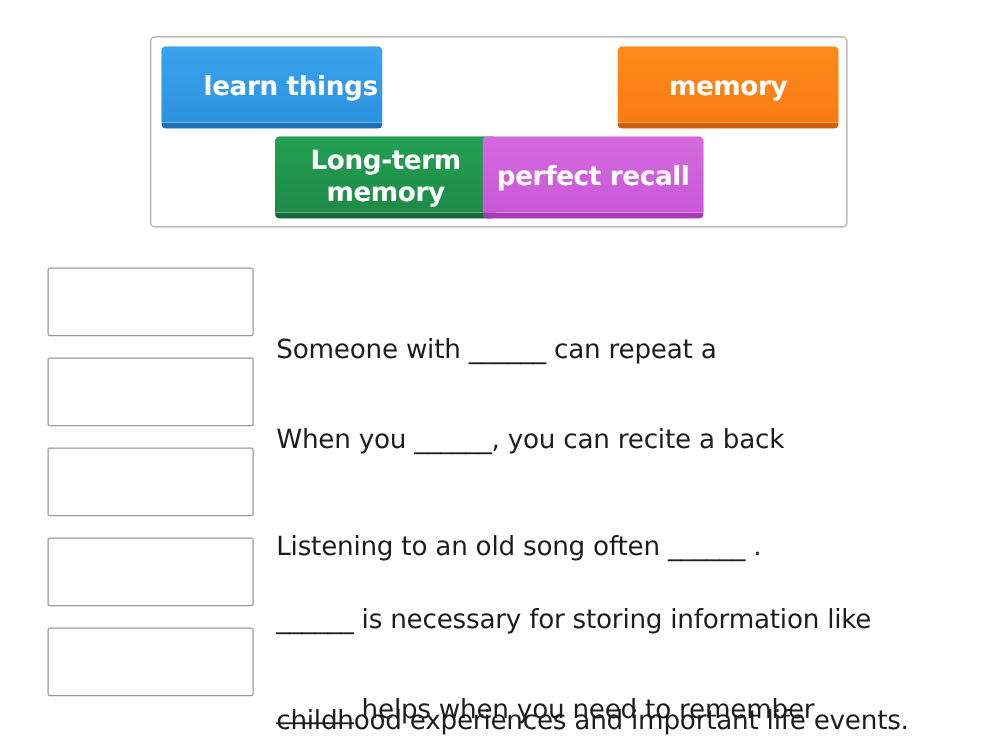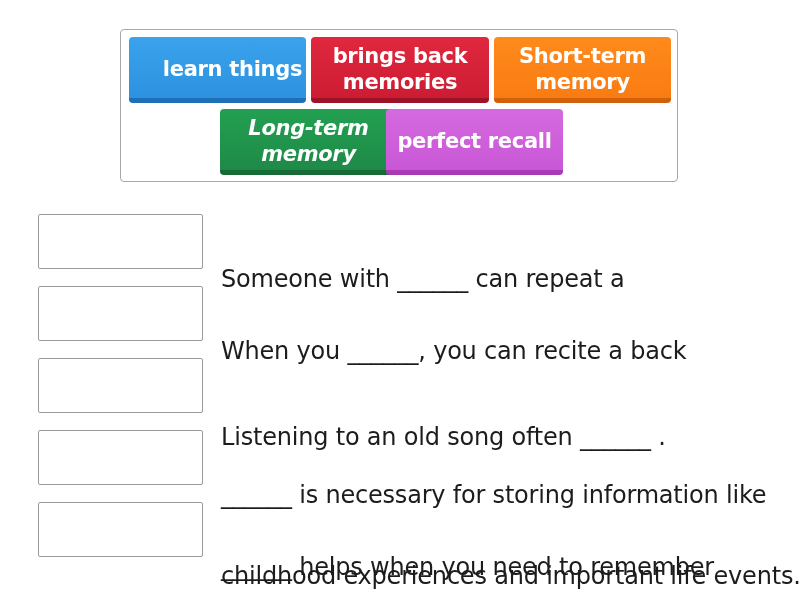--- a/index.html
+++ b/index.html
@@ -58,52 +58,45 @@
       width: 165px;
       height: 55px;
       border: 1px solid #9a9a9a;
       border-radius: 2px;
       background: #ffffff;
       box-sizing: border-box;
     }
     .sentence {
       position: absolute;
       left: 221px;
-      font-size: 24px;
+      font-size: 21px;
       line-height: 27px;
       color: #1c1c1c;
       white-space: pre;
       font-family: "DejaVu Sans", sans-serif;
       letter-spacing: -0.2px;
     }
   </style>
 </head>
 <body>
 
 <div class="stage">
 
   <div class="bank">
     <div class="tile tile-blue" style="left:8px; top:7px; width:177px; height:66px;">
       <div>
         <span>learn things</span>
       </div>
     </div>
-    <div class="tile tile-red" style="left:190px; top:7px; width:178px; height:66px;">
-      <div>
-        <span>brings back</span>
-        <span>memories</span>
-      </div>
-    </div>
     <div class="tile tile-orange" style="left:373px; top:7px; width:177px; height:66px;">
       <div>
-        <span>Short-term</span>
         <span>memory</span>
       </div>
     </div>
-    <div class="tile tile-green" style="left:99px; top:79px; width:177px; height:66px;font-style:italic;">
+    <div class="tile tile-green" style="left:99px; top:79px; width:177px; height:66px;">
       <div>
         <span>Long-term</span>
         <span>memory</span>
       </div>
     </div>
     <div class="tile tile-purple" style="left:265px; top:79px; width:177px; height:66px;">
       <div>
         <span>perfect recall</span>
       </div>
     </div>

